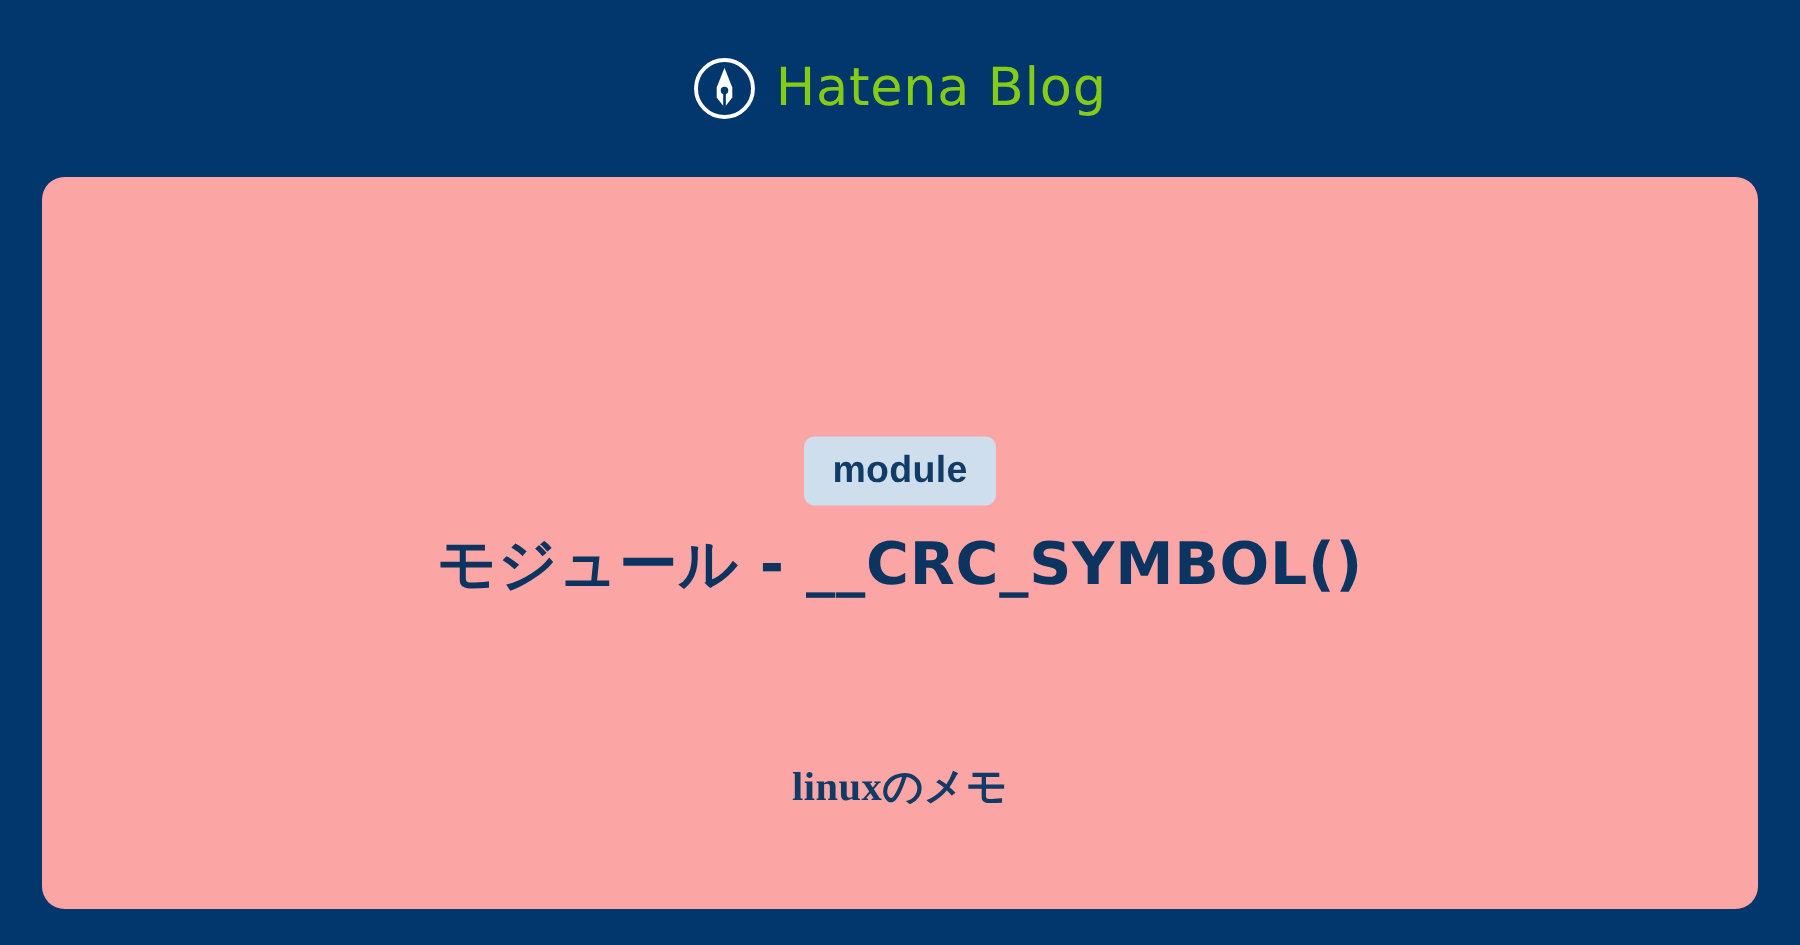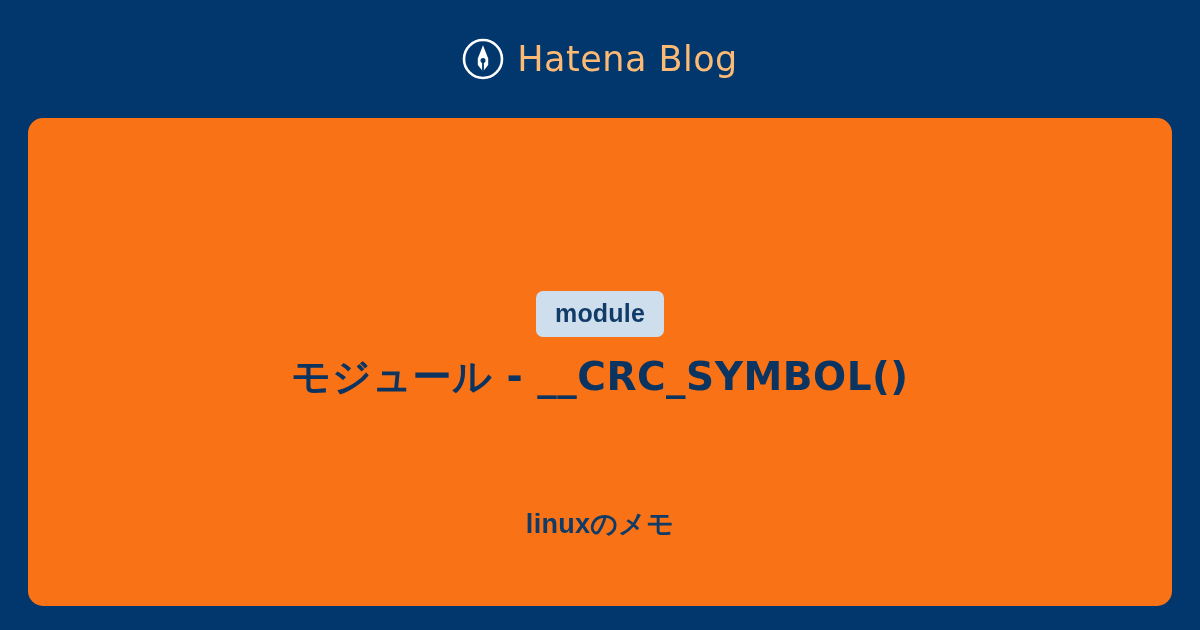--- a/index.html
+++ b/index.html
@@ -38,37 +38,37 @@
   }
 
   .brand-logo-icon {
     width: 42px;
     height: 42px;
     display: block;
     flex: 0 0 auto;
   }
 
   .brand-name {
-    color: #fdba74;
+    color: #84cc16;
     font-size: 35px;
     font-weight: 400;
     letter-spacing: 0.5px;
     line-height: 1;
     white-space: nowrap;
     font-family: "DejaVu Sans", "Liberation Sans", sans-serif;
   }
 
   
   .entry-card {
     position: absolute;
     left: 28px;
     top: 118px;
     width: 1144px;
     height: 488px;
-    background: #f97316;
+    background: #fca5a5;
     border-radius: 15px;
     box-sizing: border-box;
     display: flex;
     flex-direction: column;
   }
 
   .card-body {
     flex: 1 1 auto;
     display: flex;
     flex-direction: column;
@@ -114,21 +114,21 @@
     justify-content: center;
   }
 
   .blog-title {
     color: #0f3b66;
     font-size: 27px;
     font-weight: bold;
     line-height: 1;
     letter-spacing: 0.3px;
     white-space: nowrap;
-    font-family: Liberation Sans, sans-serif;
+    font-family: Liberation Serif, serif;
   }
 </style>
 </head>
 <body>
 
 <div id="ogp-card">
 
   <div class="brand-header">
     <span class="brand-logo-wrap">
       <svg class="brand-logo-icon" viewBox="0 0 42 42" xmlns="http://www.w3.org/2000/svg" aria-hidden="true">

